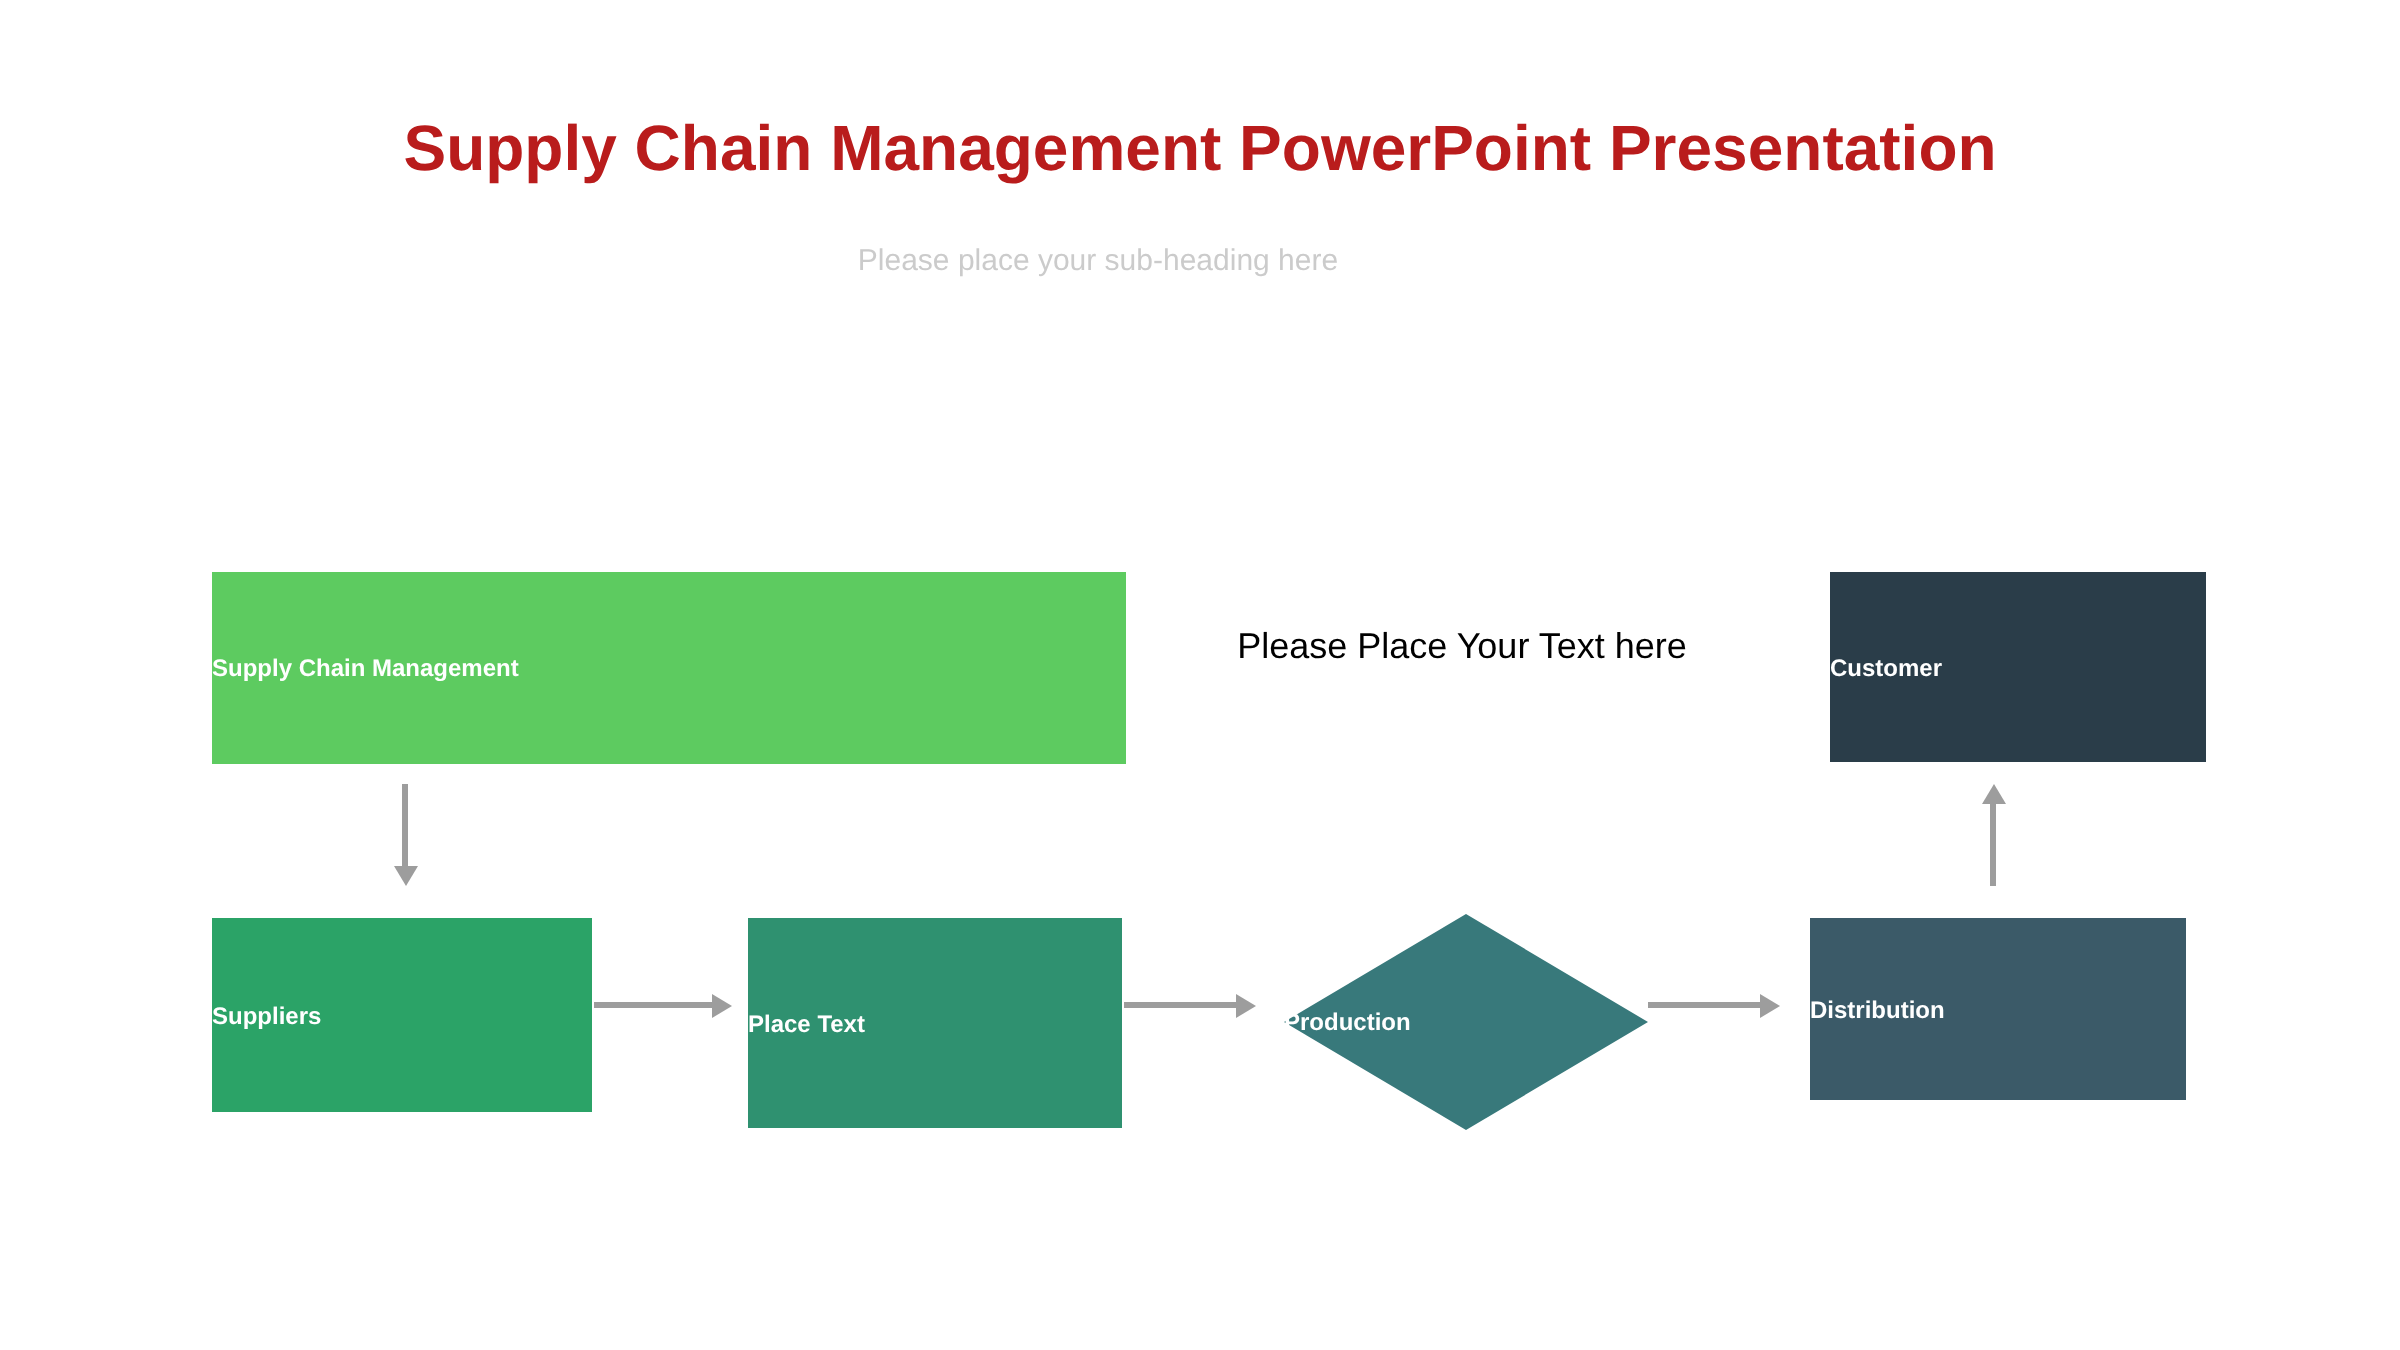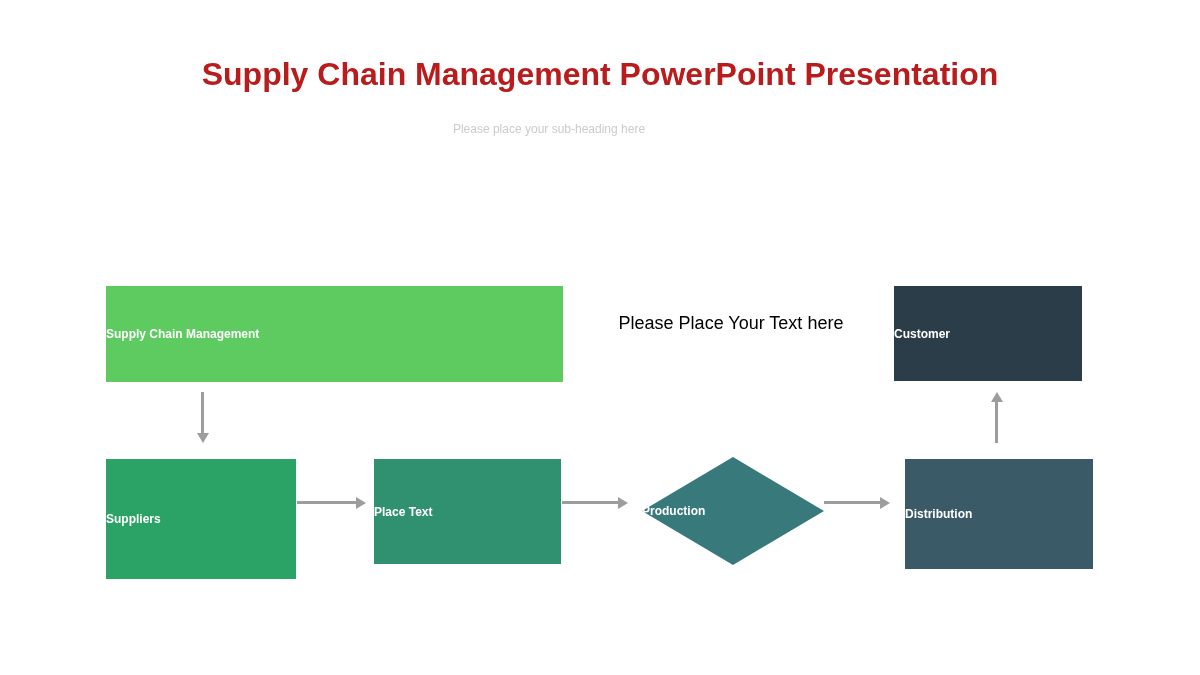--- a/index.html
+++ b/index.html
@@ -8,36 +8,36 @@
 
   .slide { position: absolute; inset: 0; background: #ffffff; }
 
   .slide-title {
     position: absolute; top: 56px; left: 0; width: 1200px;
     text-align: center; font-size: 32px; font-weight: 700;
     color: #b91c1c; letter-spacing: 0px;
   }
   .slide-subtitle {
     position: absolute; top: 122px; left: 349px; width: 400px;
-    text-align: center; font-size: 12px; color: #cbcbcb;
+    text-align: center; font-size: 15px; color: #cbcbcb;
   }
   .placeholder-text {
     position: absolute; top: 313px; left: 581px; width: 300px;
     text-align: center; font-size: 18px; color: #000000; font-weight: 400;
   }
 
   .node {
     position: absolute; display: flex; align-items: center; 
     color: #ffffff; font-size: 12px; font-weight: 600; text-align: center;
   }
   .node-scm          { left: 106px; top: 286px; width: 457px; height: 96px; }
-  .node-customer     { left: 894px; top: 286px; width: 188px; height: 95px; }
-  .node-suppliers    { left: 106px; top: 459px; width: 190px; height: 120px; }
+  .node-customer     { left: 915px; top: 286px; width: 188px; height: 95px; }
+  .node-suppliers    { left: 106px; top: 459px; width: 190px; height: 97px; }
   .node-place-text   { left: 374px; top: 459px; width: 187px; height: 105px; }
-  .node-distribution { left: 905px; top: 459px; width: 188px; height: 110px; }
+  .node-distribution { left: 905px; top: 459px; width: 188px; height: 91px; }
 
   .node-production   { left: 642px; top: 457px; width: 182px; height: 108px; background: transparent; }
   .node-production svg { position: absolute; inset: 0; }
   .node-production .node-label { position: relative; z-index: 1; }
 
   .arrow { position: absolute; display: flex; align-items: center; }
   .arrow-vert { flex-direction: column; width: 13px; height: 51px; }
   .arrow-horiz { flex-direction: row; height: 13px; }
   .shaft-v { width: 3px; flex: 1; background: #9d9d9d; }
   .shaft-h { height: 3px; flex: 1; background: #9d9d9d; }

